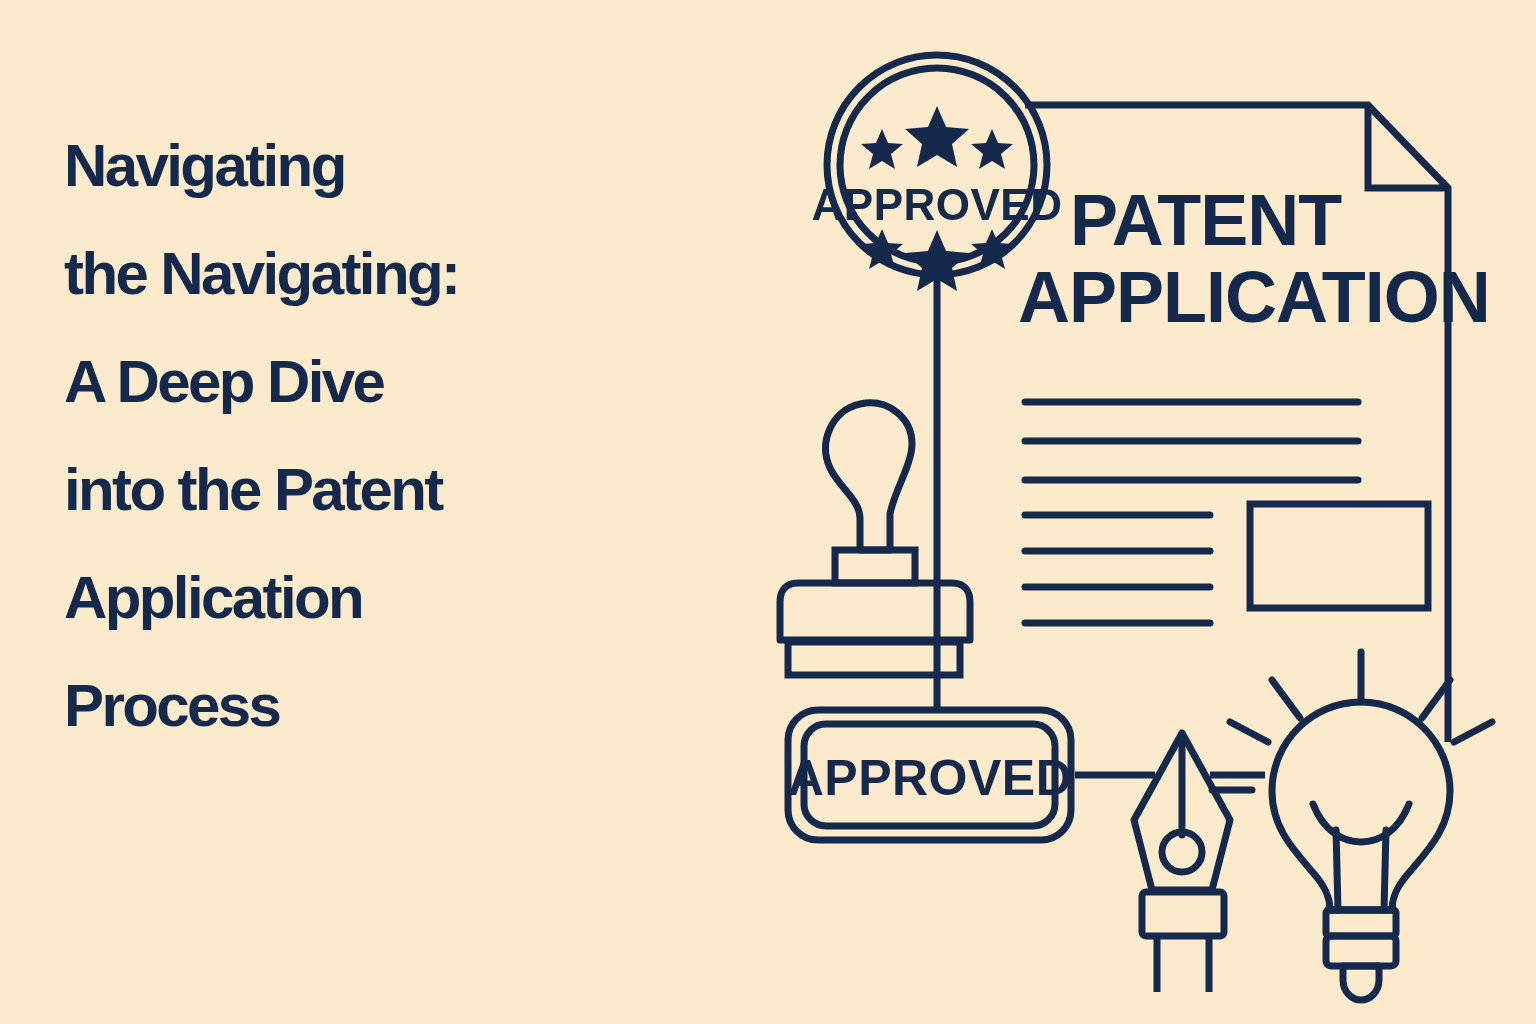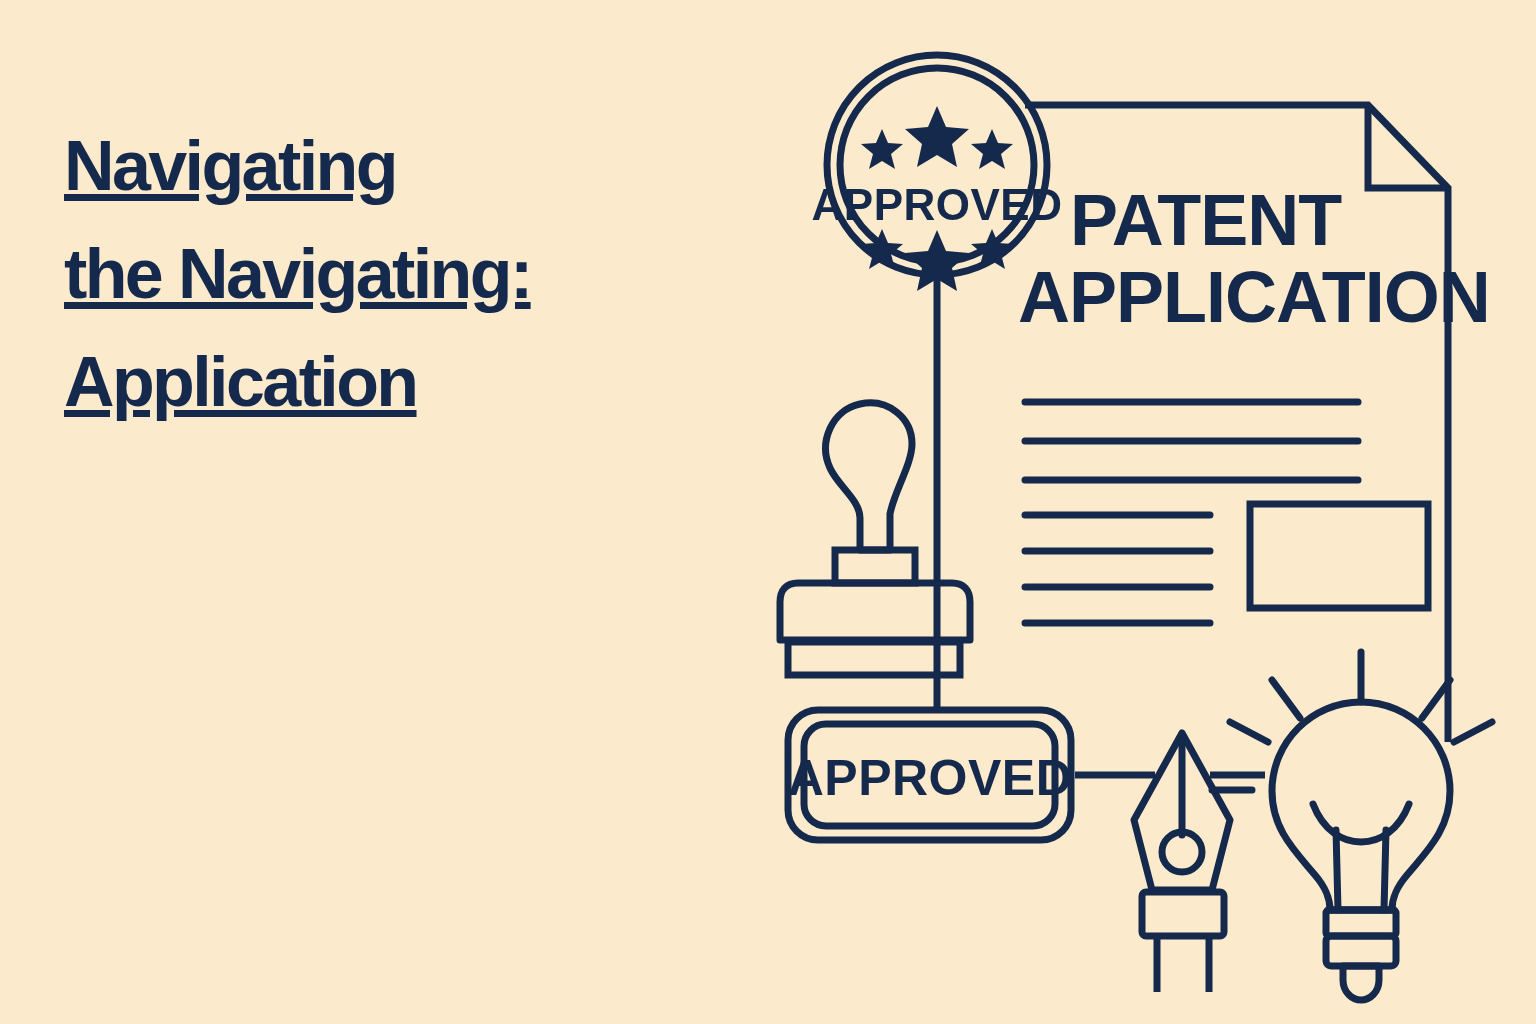--- a/index.html
+++ b/index.html
@@ -24,25 +24,24 @@
     position: absolute;
     left: 64px;
     top: 112px;
     width: 780px;
   }
   .title-line {
     display: block;
     color: #14294c;
     font-family: "Liberation Sans", sans-serif;
     font-weight: 700;
-    font-size: 70px;
+    font-size: 60px;
     line-height: 108px;
     letter-spacing: -2.6px;
     white-space: nowrap;
-    text-decoration: underline;
   }
   
   #illustration {
     position: absolute;
     left: 760px;
     top: 30px;
     width: 760px;
     height: 980px;
   }
   #illustration svg {
@@ -75,21 +74,24 @@
   }
 </style>
 </head>
 <body>
 
 <div id="stage">
 
   <div id="title-block">
     <span class="title-line">Navigating</span>
     <span class="title-line">the Navigating:</span>
+    <span class="title-line">A Deep Dive</span>
+    <span class="title-line">into the Patent</span>
     <span class="title-line">Application</span>
+    <span class="title-line">Process</span>
   </div>
 
   <div id="illustration">
     <svg viewBox="0 0 760 980" xmlns="http://www.w3.org/2000/svg">
 
       <g>
         <path class="stroke-sq" d="M177 248 L177 680"></path>
       </g>
 
       <g>

